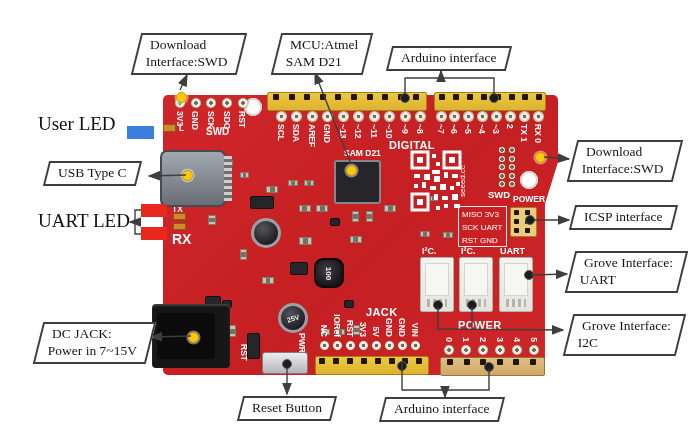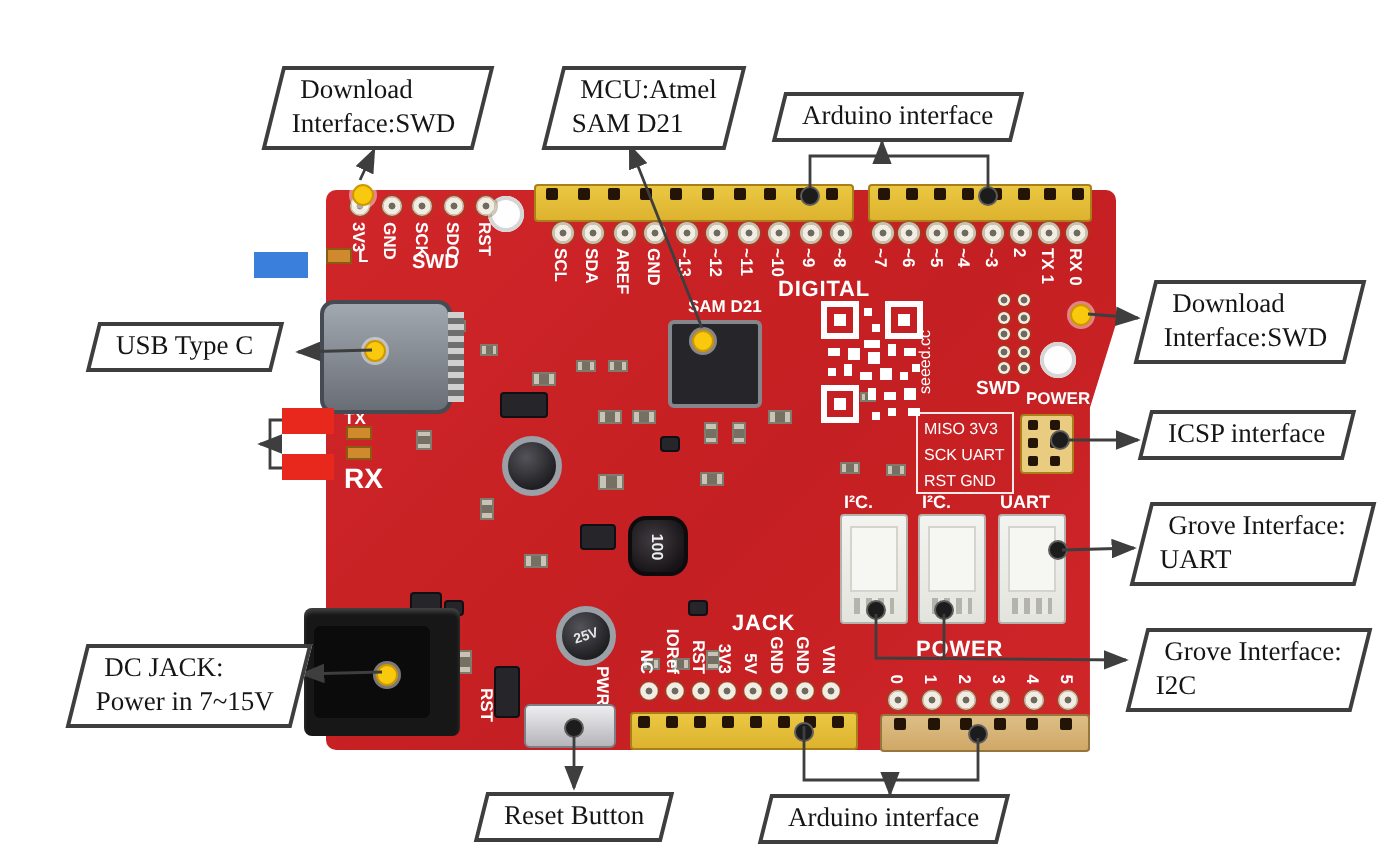--- a/index.html
+++ b/index.html
@@ -198,23 +198,25 @@
     <span class="in">Download</span>
     <span class="in">Interface:SWD</span>
     </div>
   <div class="callout" style="left:276px;top:33px">
     <span class="in">MCU:Atmel</span>
     <span class="in">SAM D21</span>
     </div>
   <div class="callout" style="left:389px;top:46px">
     <span class="in">Arduino interface</span>
     </div>
+  <div class="ftext" style="left:38px;top:113px">User LED</div>
   <div class="callout" style="left:46px;top:161px">
     <span class="in">USB Type C</span>
     </div>
+  <div class="ftext" style="left:38px;top:210px">UART LED</div>
   <div class="callout" style="left:38px;top:322px">
     <span class="in">DC JACK:</span>
     <span class="in">Power in 7~15V</span>
     </div>
   <div class="callout" style="left:572px;top:140px">
     <span class="in">Download</span>
     <span class="in">Interface:SWD</span>
     </div>
   <div class="callout" style="left:572px;top:205px">
     <span class="in">ICSP interface</span>

